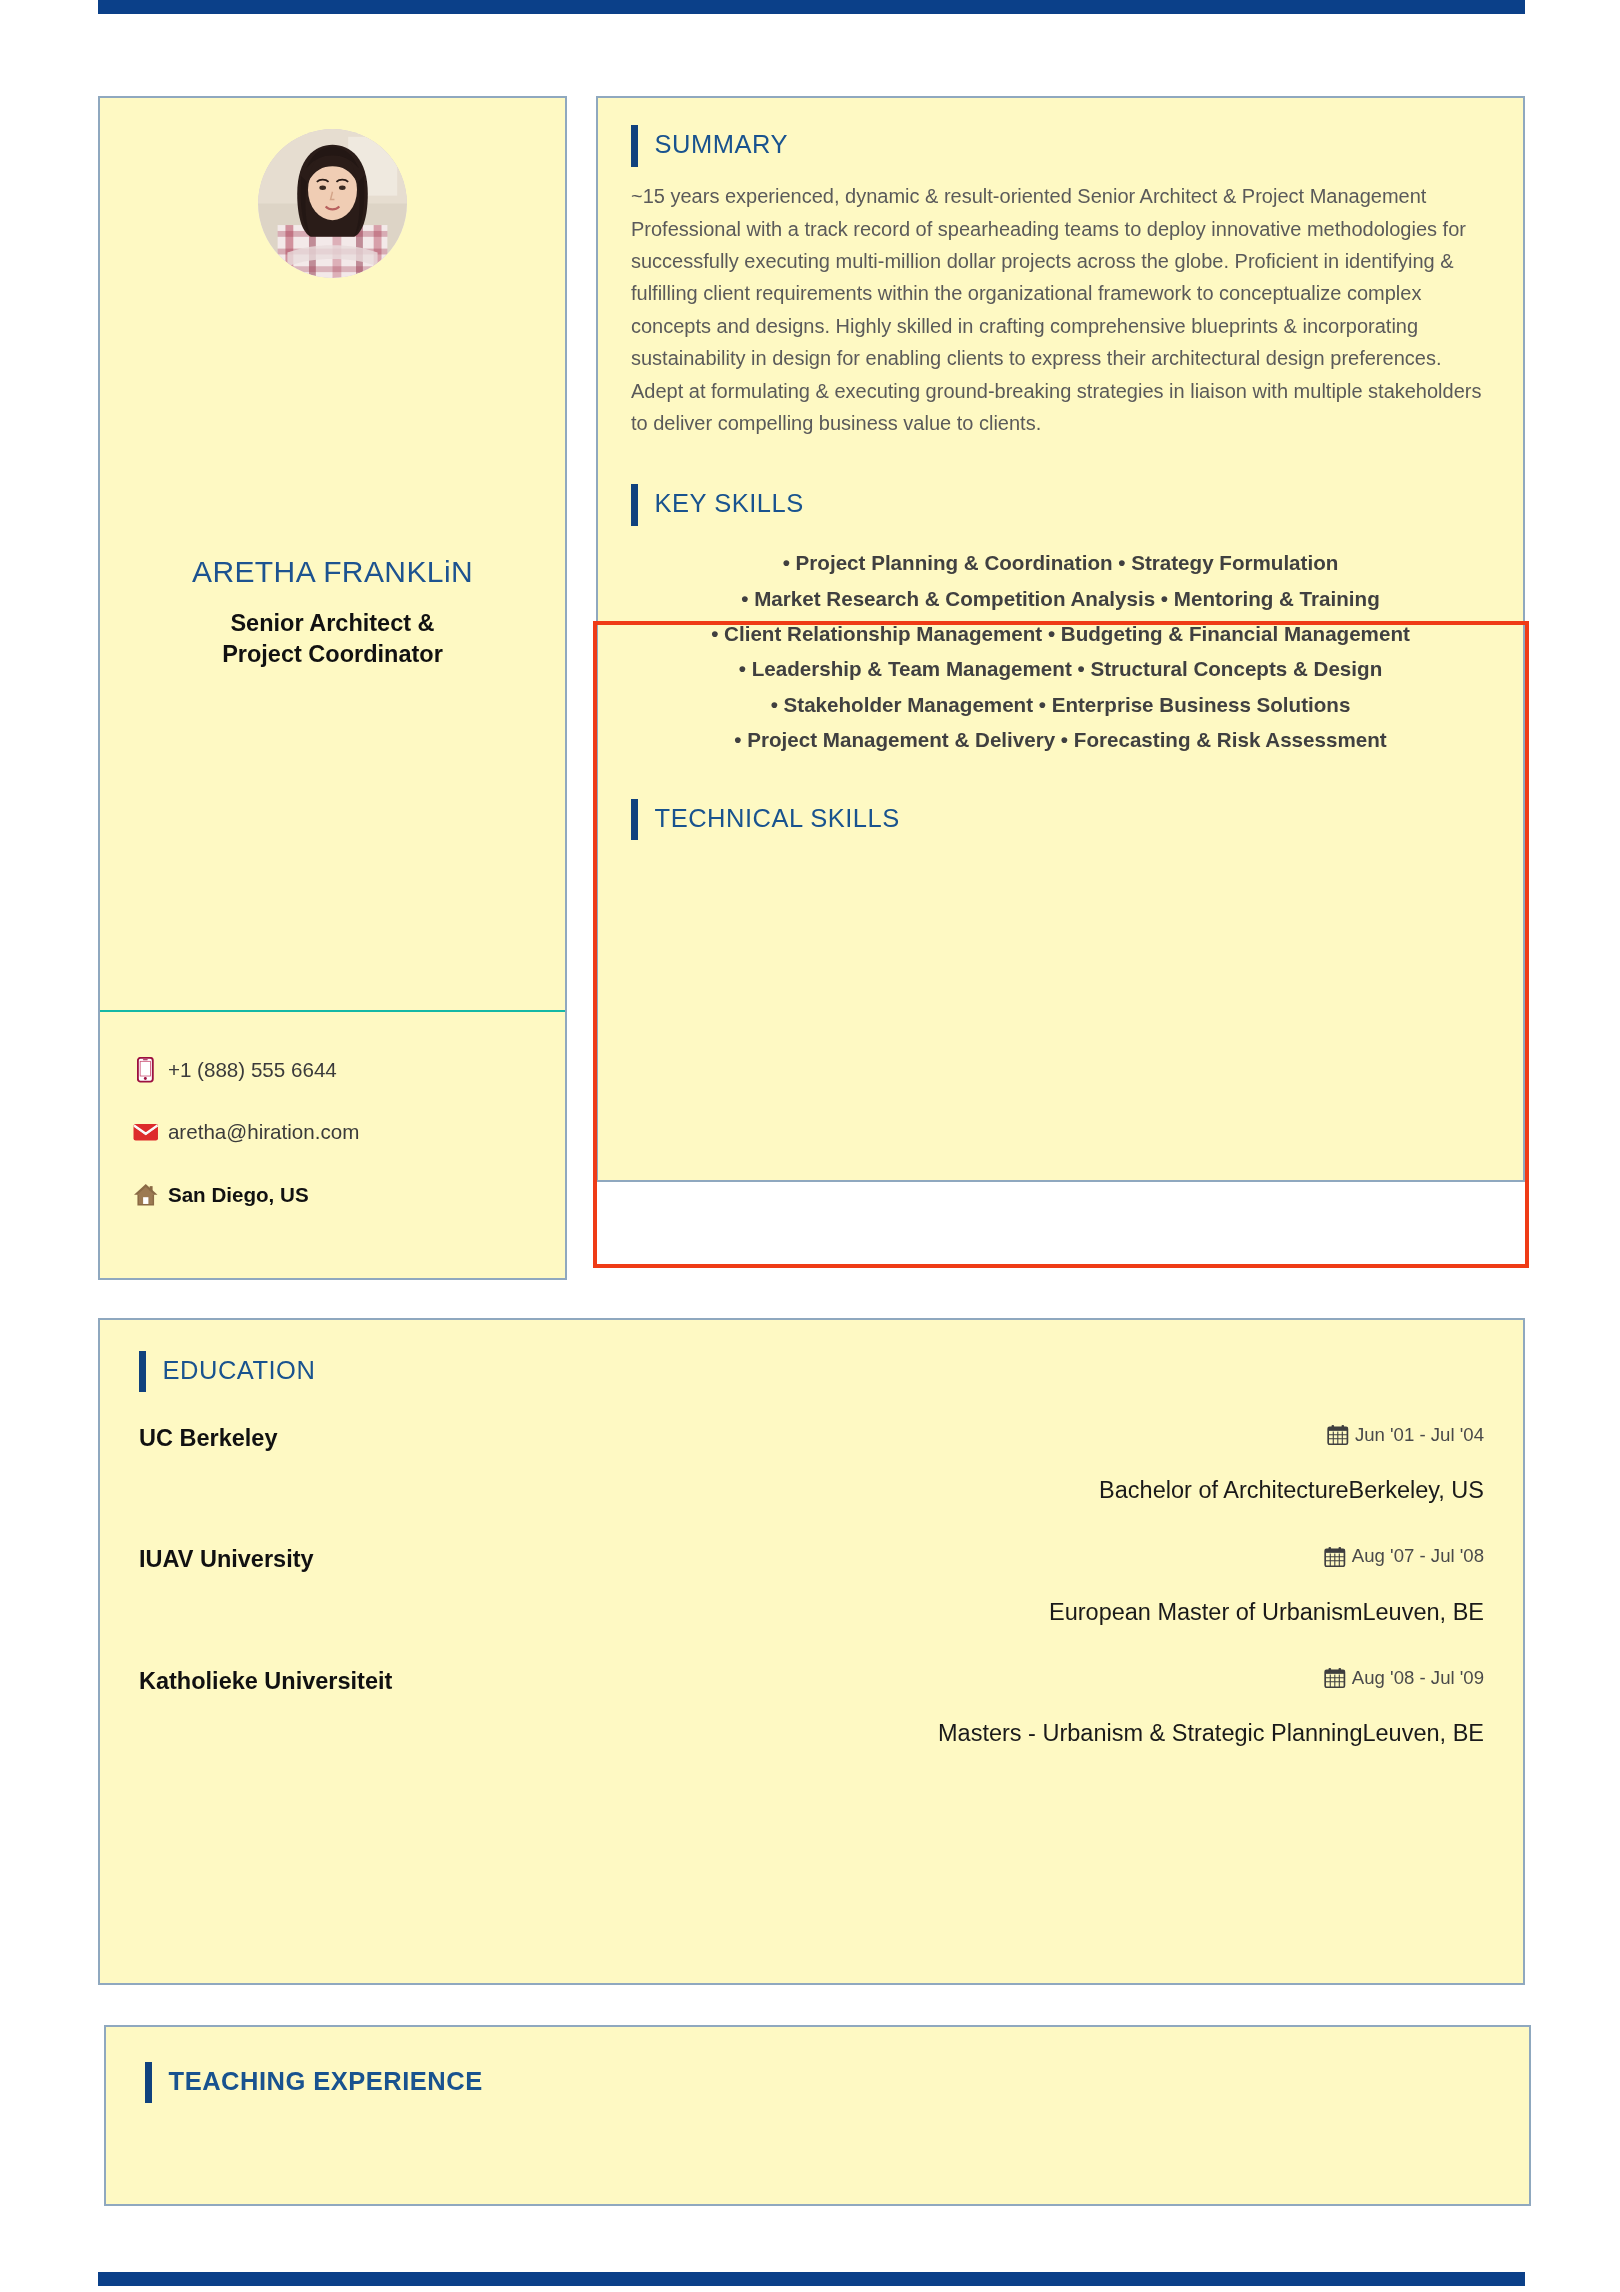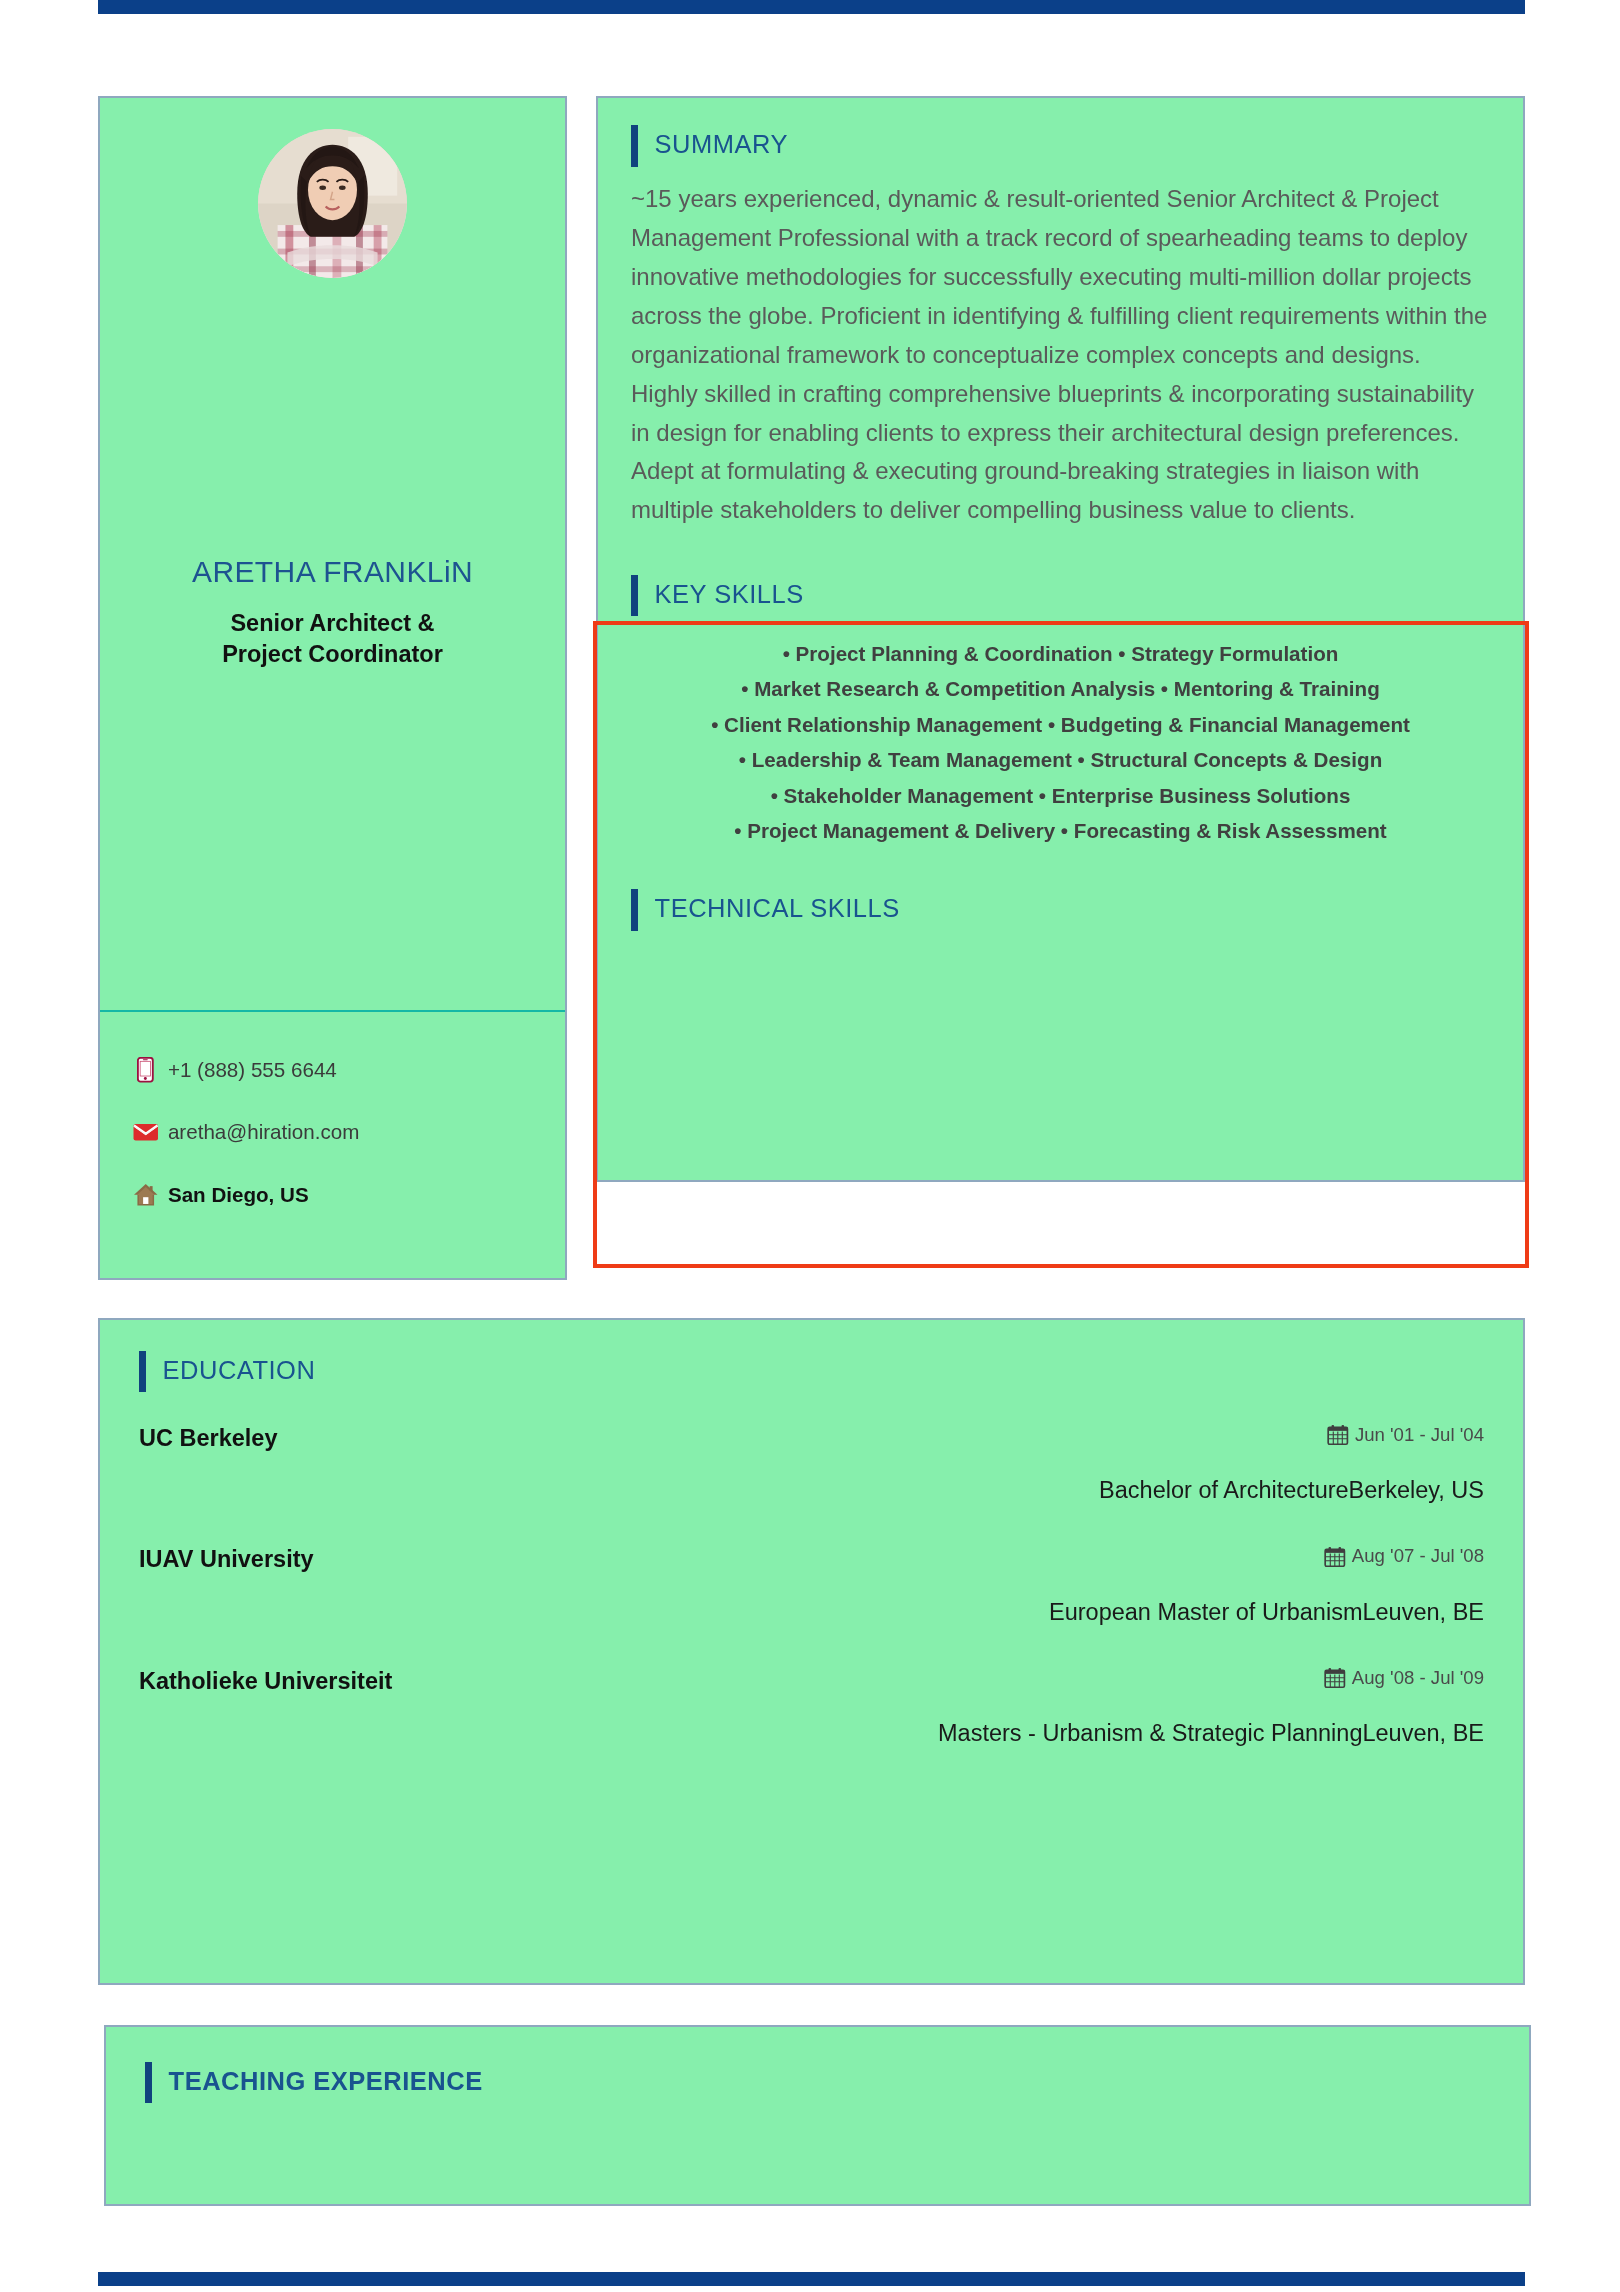--- a/index.html
+++ b/index.html
@@ -34,21 +34,21 @@
 
   
   .top-row {
     position: absolute;
     left: 98px; top: 96px;
     width: 1427px;
     height: 1181px;
   }
 
   .card {
-    background: #86efac;
+    background: #fef9c3;
     border: 2px solid #8fa8bf;
   }
 
   
   .left-card {
     position: absolute;
     left: 0px; top: 0px;
     width: 469px;
     height: 1184px;
   }
@@ -145,21 +145,21 @@
   }
   .sec-title {
     color: #19538f;
     font-size: 25.5px;
     letter-spacing: 0.5px;
     padding: 6.9px 0 8.8px 0;
     line-height: 1.0;
   }
 
   .summary-text {
-    font-size: 24px;
+    font-size: 20px;
     line-height: 1.62;
     color: #5a5a5a;
     margin-top: 13.7px;
   }
 
   
   .highlight-box {
     position: absolute;
     left: 593px; top: 621px;
     width: 936px;

